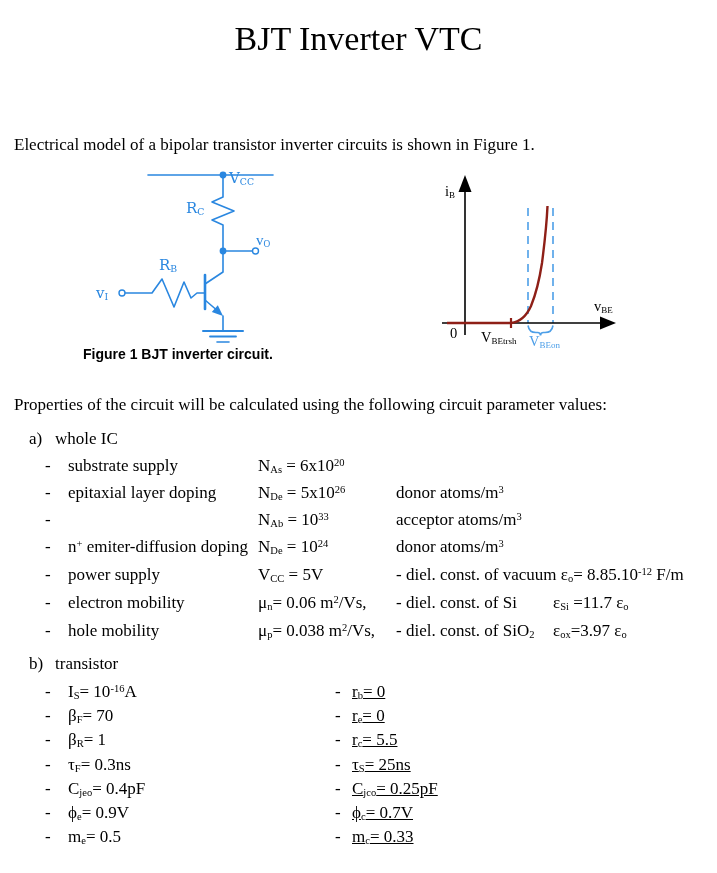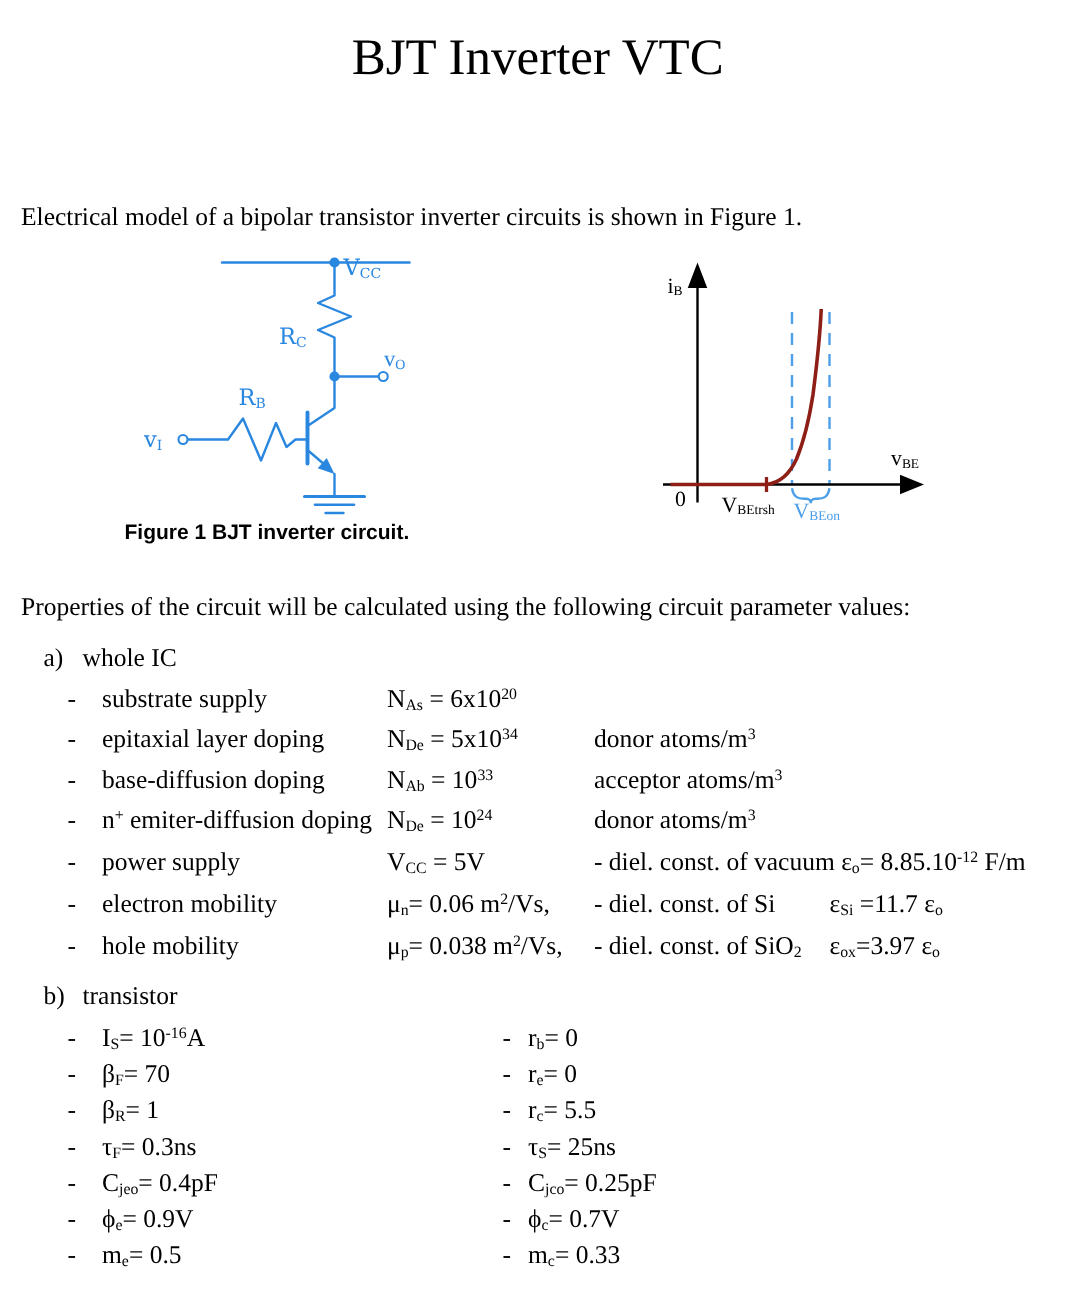--- a/index.html
+++ b/index.html
@@ -13,21 +13,21 @@
   .sec{position:absolute;left:0;right:0;height:24px;font-size:17px;}
   .sec .num{position:absolute;left:29px;}
   .sec .nm{position:absolute;left:55px;}
   .row{position:absolute;left:0;right:0;height:26px;font-size:17px;}
   .row .dash{position:absolute;left:45px;}
   .row .lbl{position:absolute;left:68px;}
   .row .val{position:absolute;left:258px;}
   .row .unit{position:absolute;left:396px;}
   .row .extra{position:absolute;left:553px;}
   .row .dash2{position:absolute;left:335px;}
-  .row .bright{position:absolute;left:352px;}
+  .row .bright{position:absolute;left:352px;text-decoration:underline;}
   sub{font-size:62%;vertical-align:-0.22em;line-height:0;}
   sup{font-size:62%;vertical-align:0.5em;line-height:0;}
   .circuit{position:absolute;left:80px;top:148px;width:290px;height:225px;}
   .graph{position:absolute;left:425px;top:160px;width:292px;height:200px;}
   .clabel{position:absolute;font-family:"DejaVu Serif",serif;font-size:15px;}
   .caption{position:absolute;left:3px;top:198px;font-family:"Liberation Sans",sans-serif;
            font-weight:bold;font-size:14px;white-space:nowrap;}
   .glabel{position:absolute;font-size:14.5px;font-weight:normal;white-space:nowrap;}
   svg{position:absolute;left:0;top:0;}
 </style>
@@ -58,21 +58,21 @@
         <circle cx="143" cy="27" r="3.4"></circle>
         <circle cx="143" cy="103" r="3.4"></circle>
         <polygon points="143,168 131.8,164.1 137.8,157.3"></polygon>
       </g>
       <g fill="#ffffff" stroke-width="1.4" stroke="#2a87e0">
         <circle cx="175.5" cy="103" r="3"></circle>
         <circle cx="42" cy="145" r="3"></circle>
       </g>
     </svg>
     <span class="clabel" style="left: 149px; top: 4px; color: rgb(42, 135, 224); margin-top: 17px;">V<sub>CC</sub></span>
-    <span class="clabel" style="left: 106px; top: 51px; color: rgb(42, 135, 224); margin-top: 16px;">R<sub>C</sub></span>
+    <span class="clabel" style="left: 106px; top: 51px; color: rgb(42, 135, 224);">R<sub>C</sub></span>
     <span class="clabel" style="left: 176px; top: 84px; color: rgb(42, 135, 224); font-family: Liberation Serif, serif;">v<sub>O</sub></span>
     <span class="clabel" style="left: 79px; top: 108px; color: rgb(42, 135, 224);">R<sub>B</sub></span>
     <span class="clabel" style="left: 16px; top: 136px; color: rgb(42, 135, 224);">v<sub>I</sub></span>
     <div class="caption">Figure 1 BJT inverter circuit.</div>
   </div>
 
   <div class="graph">
     <svg width="292" height="200" viewBox="0 0 292 200">
       <g fill="none" stroke-width="1.6" stroke="#4d9fe8">
         <line x1="103" y1="48" x2="103" y2="163" stroke-dasharray="8,6"></line>
@@ -108,26 +108,25 @@
   </div>
 
   <div class="row" style="top:456px">
     <span class="dash">-</span>
     <span class="lbl">substrate supply</span>
     <span class="val">N<sub>As</sub> = 6x10<sup>20</sup></span>
   </div>
   <div class="row" style="top:483px">
     <span class="dash">-</span>
     <span class="lbl">epitaxial layer doping</span>
-    <span class="val">N<sub>De</sub> = 5x10<sup>34</sup></span>
+    <span class="val">N<sub>De</sub> = 5x10<sup>26</sup></span>
     <span class="unit">donor atoms/m<sup>3</sup></span>
   </div>
   <div class="row" style="top:510px">
     <span class="dash">-</span>
-    <span class="lbl">base-diffusion doping</span>
     <span class="val">N<sub>Ab</sub> = 10<sup>33</sup></span>
     <span class="unit">acceptor atoms/m<sup>3</sup></span>
   </div>
   <div class="row" style="top:537px">
     <span class="dash">-</span>
     <span class="lbl">n<sup>+</sup> emiter-diffusion doping</span>
     <span class="val">N<sub>De</sub> = 10<sup>24</sup></span>
     <span class="unit">donor atoms/m<sup>3</sup></span>
   </div>
   <div class="row" style="top:565px">

